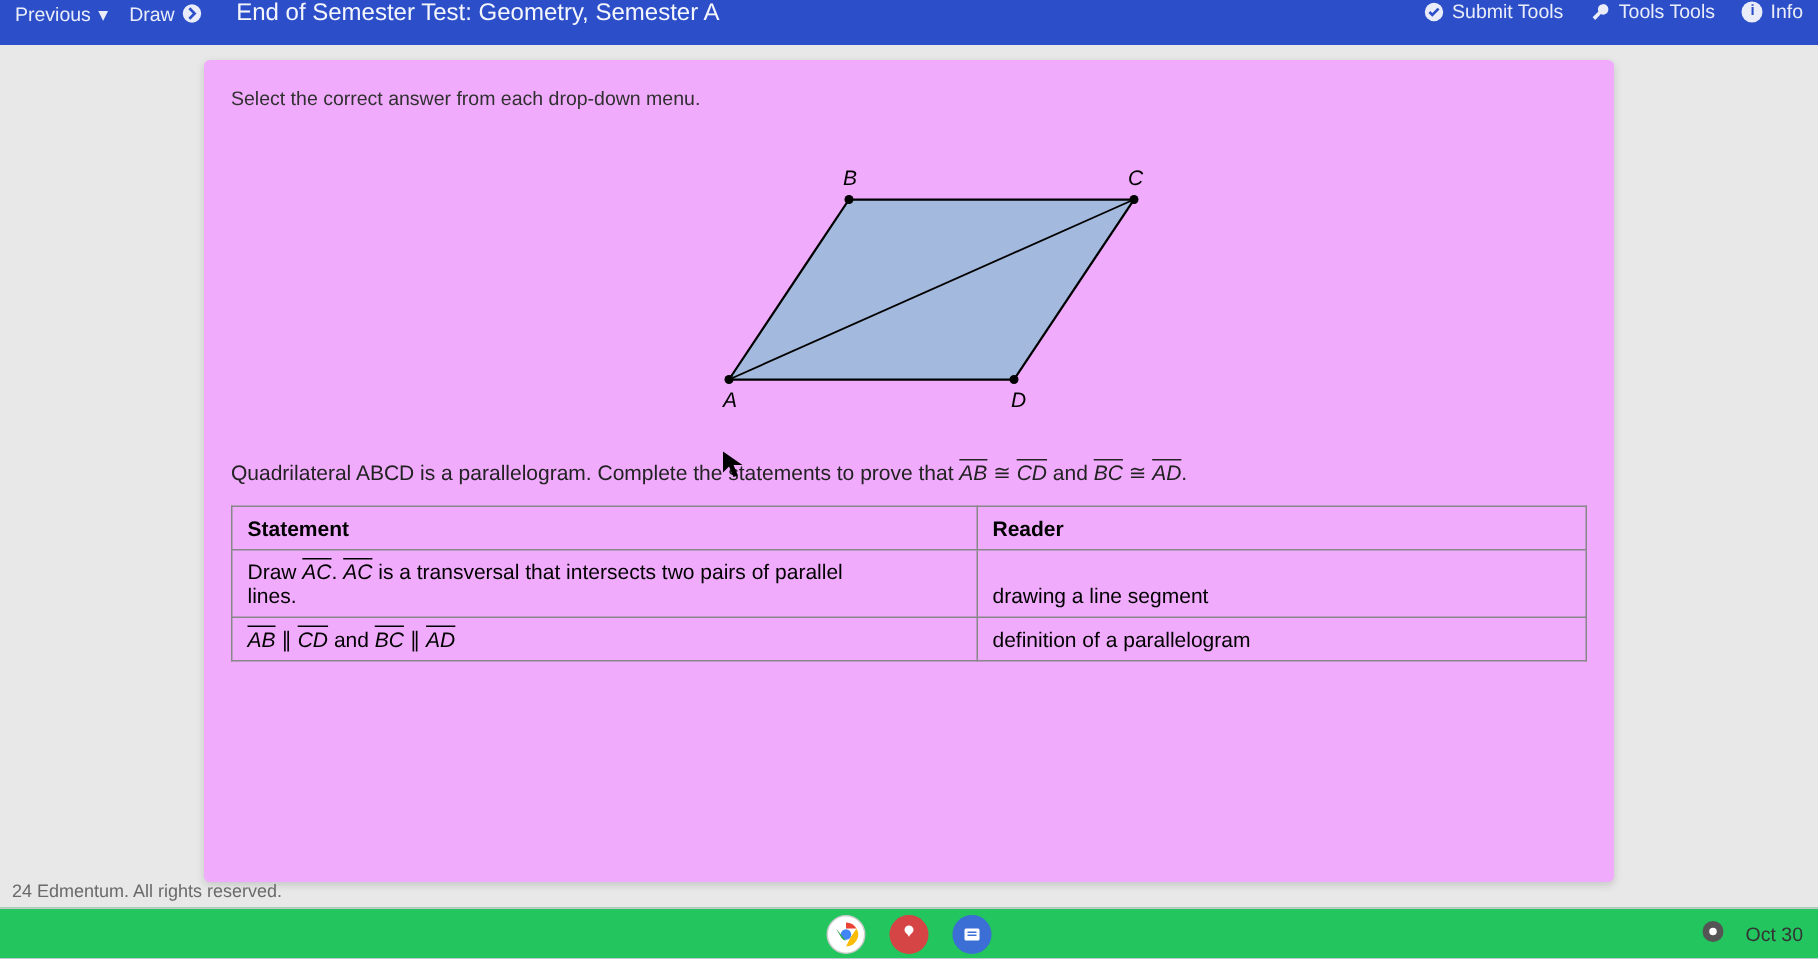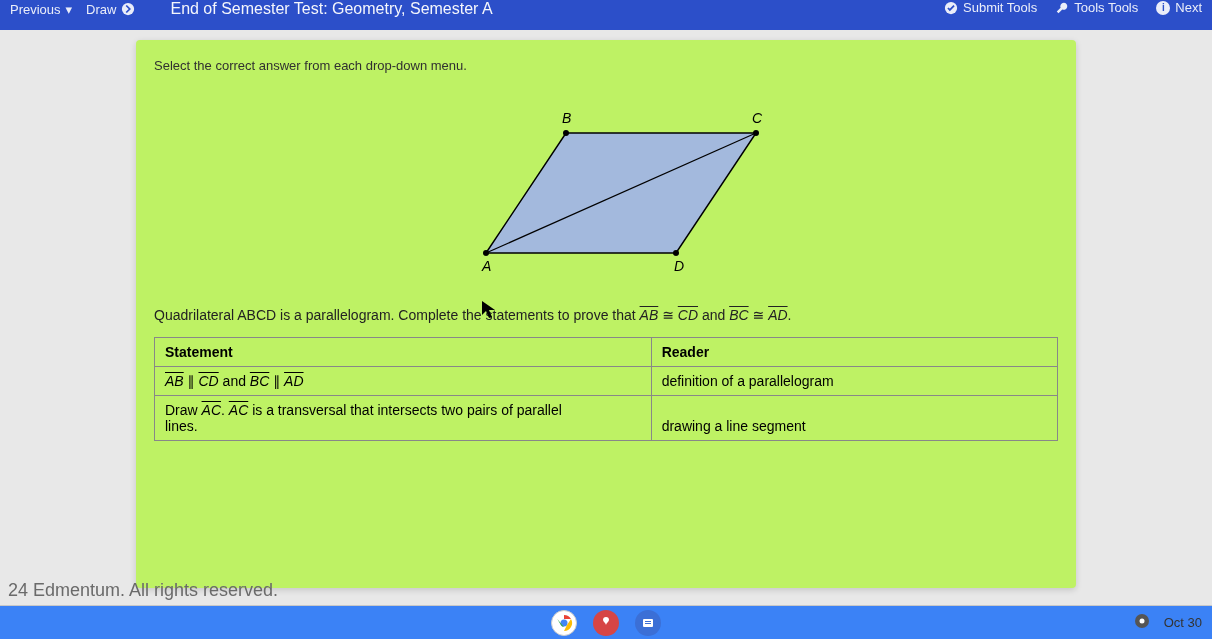--- a/index.html
+++ b/index.html
@@ -15,30 +15,30 @@
     background: #2c4fc9;
     height: 30px;
     color: #fff;
     display: flex;
     align-items: flex-start;
     font-size: 13px;
     padding: 0 10px;
     gap: 18px;
   }
   .top-bar .nav-left { display:flex; align-items:center; gap:14px;}
-  .top-bar .title { font-size: 16px; font-weight:400; flex: 0 0 auto; margin-left: 21px; opacity:.95;}
+  .top-bar .title { font-size: 16px; font-weight:400; flex: 0 0 auto; margin-left: 8px; opacity:.95;}
   .top-bar .spacer { flex:1; }
   .top-bar .link { cursor:pointer; display:flex; align-items:center; gap:5px; opacity:.9;}
   .top-bar .ico { width:14px; height:14px; display:inline-block; }
   .prev { opacity:.55; }
   .content-wrap {
     padding: 10px 12px 0 12px;
   }
   .card {
-    background:#bef264;
+    background:#f0abfc;
     margin: 0 auto;
     width: 940px;
     border-radius:4px;
     box-shadow: 0 2px 6px rgba(0,0,0,.15);
     padding: 18px 18px 0 18px;
     height: 548px;
     overflow:hidden;
     position:relative;
   }
   .instruction {
@@ -65,28 +65,28 @@
     border: 1px solid #888;
     padding: 6px 10px;
     text-align:left;
     font-weight: normal;
     vertical-align: top;
   }
   table.proof th { font-weight: bold; }
   .copyright {
     position:absolute;
     left:8px; bottom:38px;
-    font-size:18px;
+    font-size:12px;
     color:#6a6a6a;
   }
   .taskbar {
     position:absolute;
     bottom:0; left:0; right:0;
     height:34px;
-    background:#3b82f6;
+    background:#22c55e;
     border-top:1px solid #c8c8c8;
     display:flex;
     align-items:center;
   }
   .taskbar .center { position:absolute; left:50%; transform:translateX(-50%); display:flex; gap:16px;}
   .taskbar .right { position:absolute; right:10px; display:flex; align-items:center; gap:14px; font-size:13px; color:#333;}
   .tb-icon { width:26px; height:26px; border-radius:50%; display:flex; align-items:center; justify-content:center; font-size:14px; color:#fff; }
   .cursor-arrow {
     position:absolute; left:345px; top:260px; width:16px;height:20px;
   }
@@ -125,21 +125,21 @@
   <span class="link">
     <span class="ico">
       <svg viewBox="0 0 16 16">
           <path d="M10 2a4 4 0 00-3.6 5.7L2 12l2 2 4.3-4.4A4 4 0 1010 2z" fill="#fff"></path>
         </svg>
     </span>
     <span>Tools Tools</span>
   </span>
   <span class="link">
     <span class="circle-ico">i</span>
-    <span>Next</span>
+    <span>Info</span>
   </span>
 </div>
 
 <div class="content-wrap">
   <div class="card">
     <div class="instruction">Select the correct answer from each drop-down menu.</div>
 
     <svg class="diagram" width="360" height="190">
       <polygon points="60,160 140,40 330,40 250,160" fill="#a3b9dd" stroke="#000" stroke-width="1.5"></polygon>
       <line x1="60" y1="160" x2="330" y2="40" stroke="#000" stroke-width="1.2"></line>
@@ -163,29 +163,29 @@
     </div>
 
     <table class="proof">
       <tbody>
           <tr>
         <th style="width:55%">Statement</th>
         <th>Reader</th>
       </tr>
       <tr>
         <td>
+          <span>Draw </span><span class="over">AC</span><span>. </span><span class="over">AC</span><span> is a transversal that intersects two pairs of parallel</span><br><span>lines.</span>
+        </td>
+        <td style="vertical-align:bottom">drawing a line segment</td>
+      </tr>
+      <tr>
+        <td>
           <span class="over">AB</span><span> ∥ </span><span class="over">CD</span><span> and </span><span class="over">BC</span><span> ∥ </span><span class="over">AD</span>
         </td>
         <td>definition of a parallelogram</td>
-      </tr>
-      <tr>
-        <td>
-          <span>Draw </span><span class="over">AC</span><span>. </span><span class="over">AC</span><span> is a transversal that intersects two pairs of parallel</span><br><span>lines.</span>
-        </td>
-        <td style="vertical-align:bottom">drawing a line segment</td>
       </tr>
     </tbody>
       </table>
   </div>
 </div>
 
 <div class="copyright">24 Edmentum. All rights reserved.</div>
 
 <div class="taskbar">
   <div class="center">

